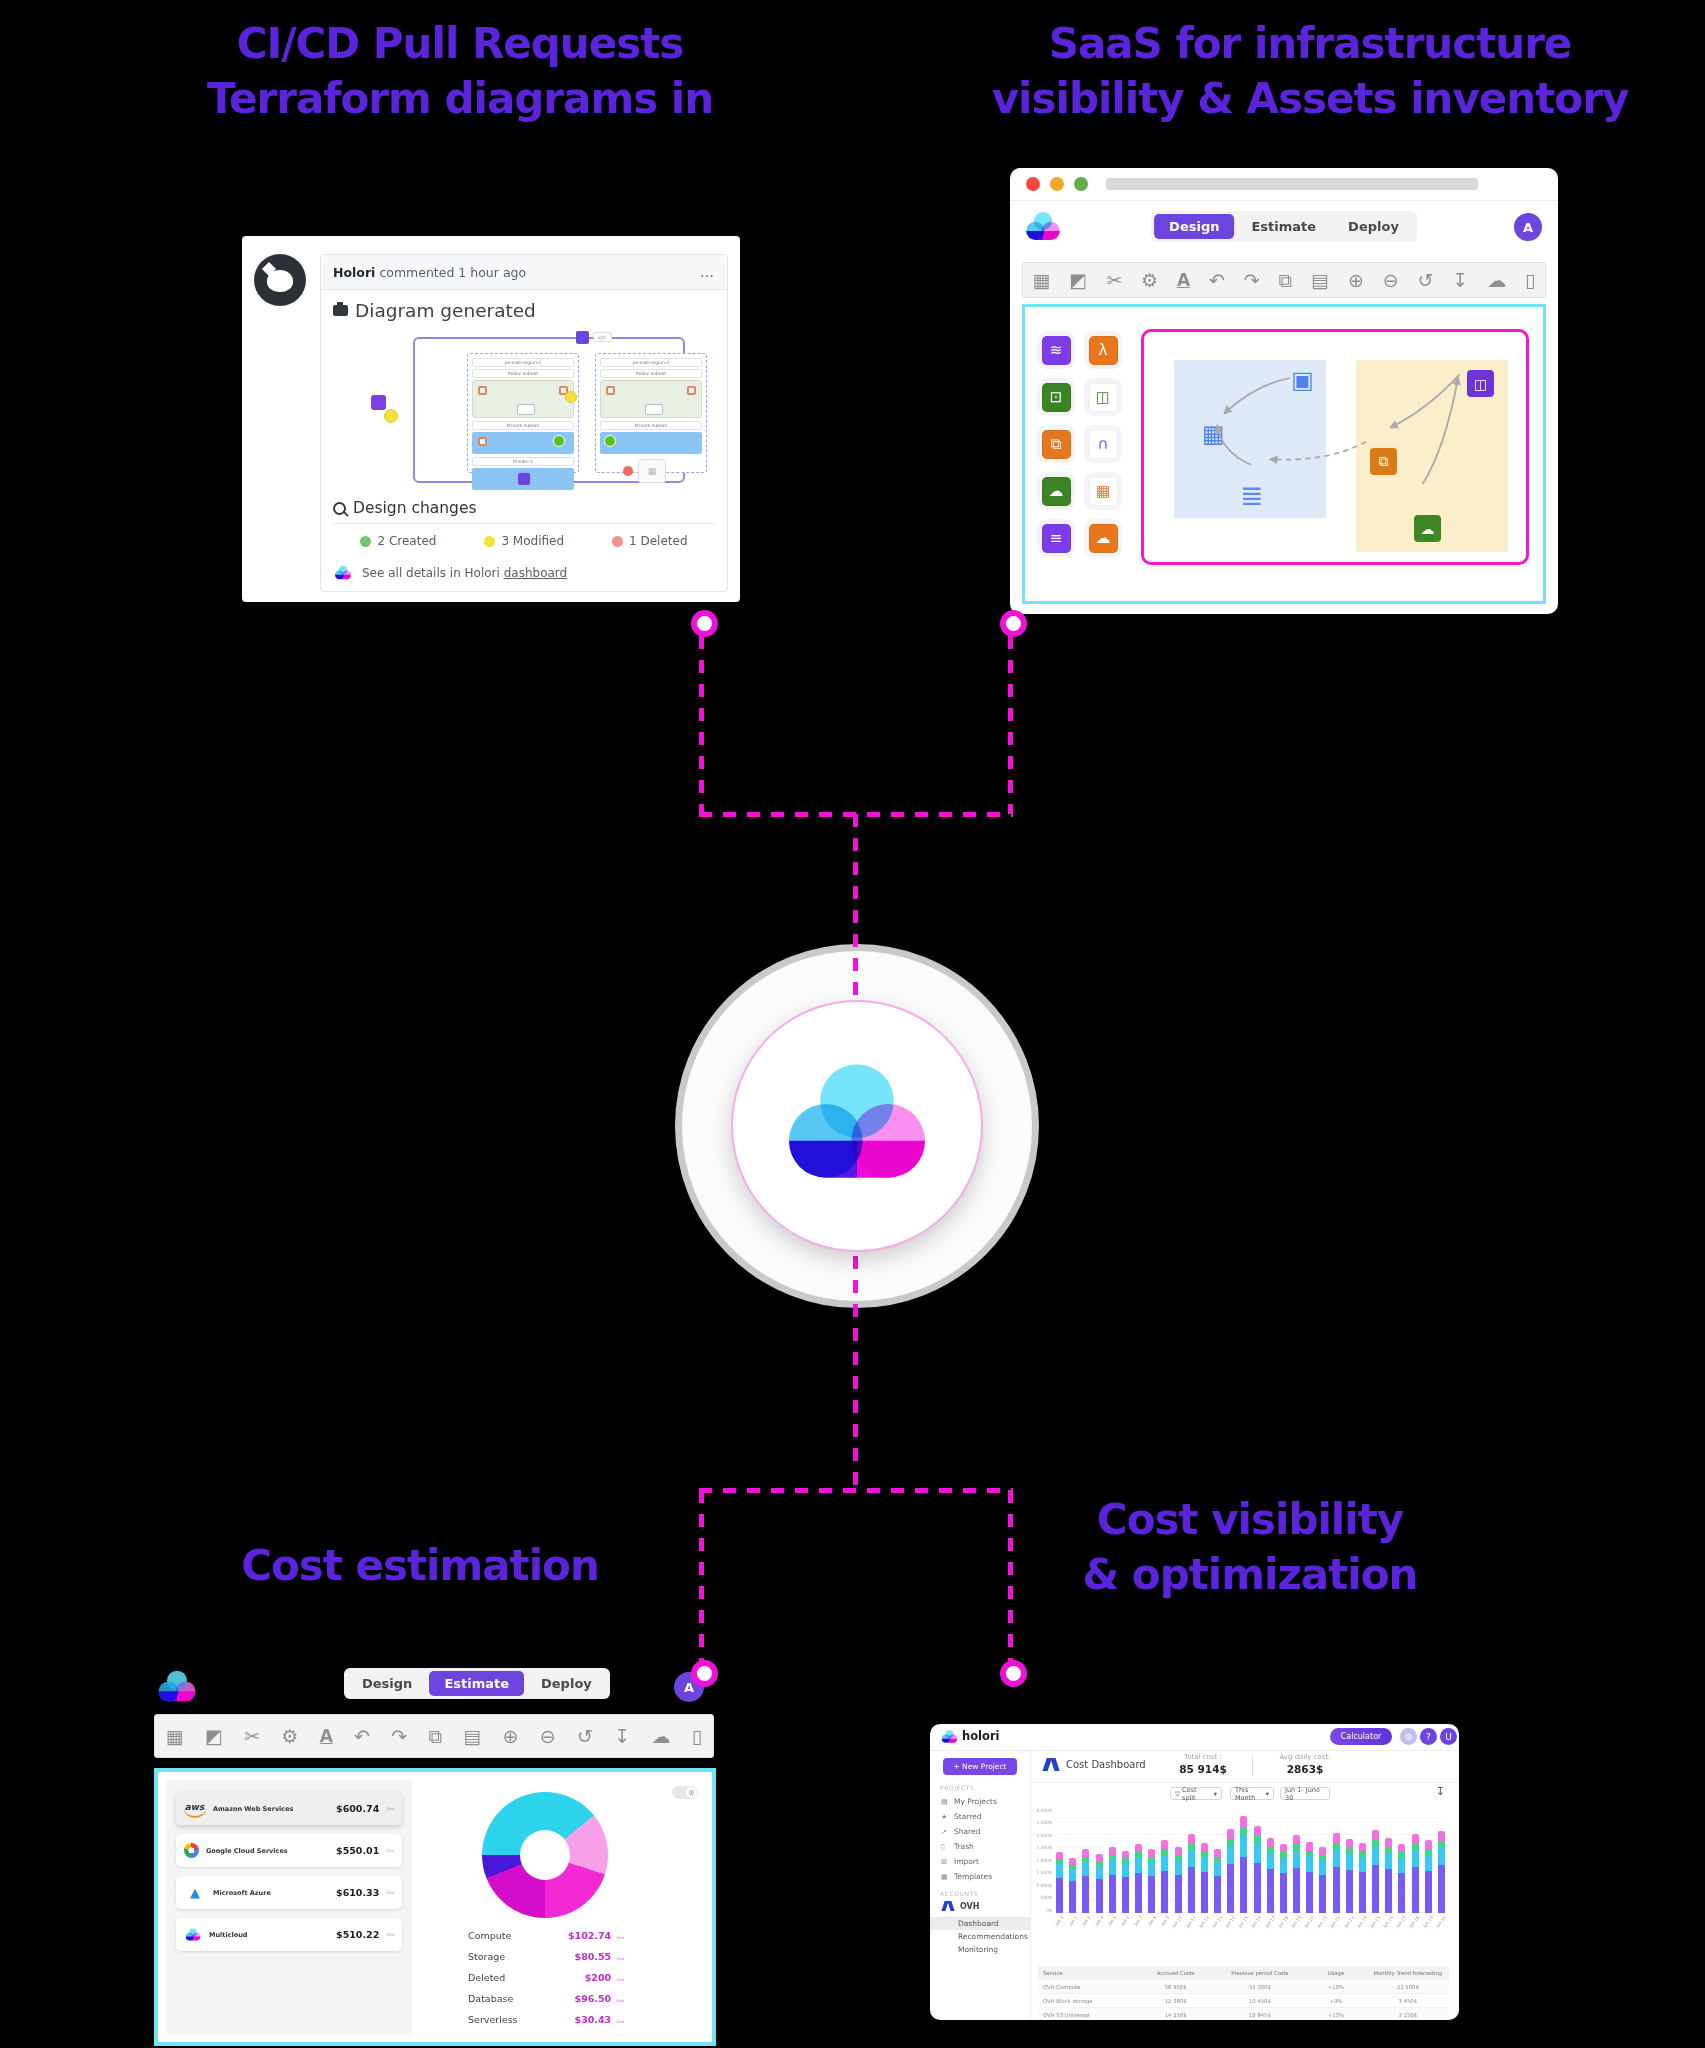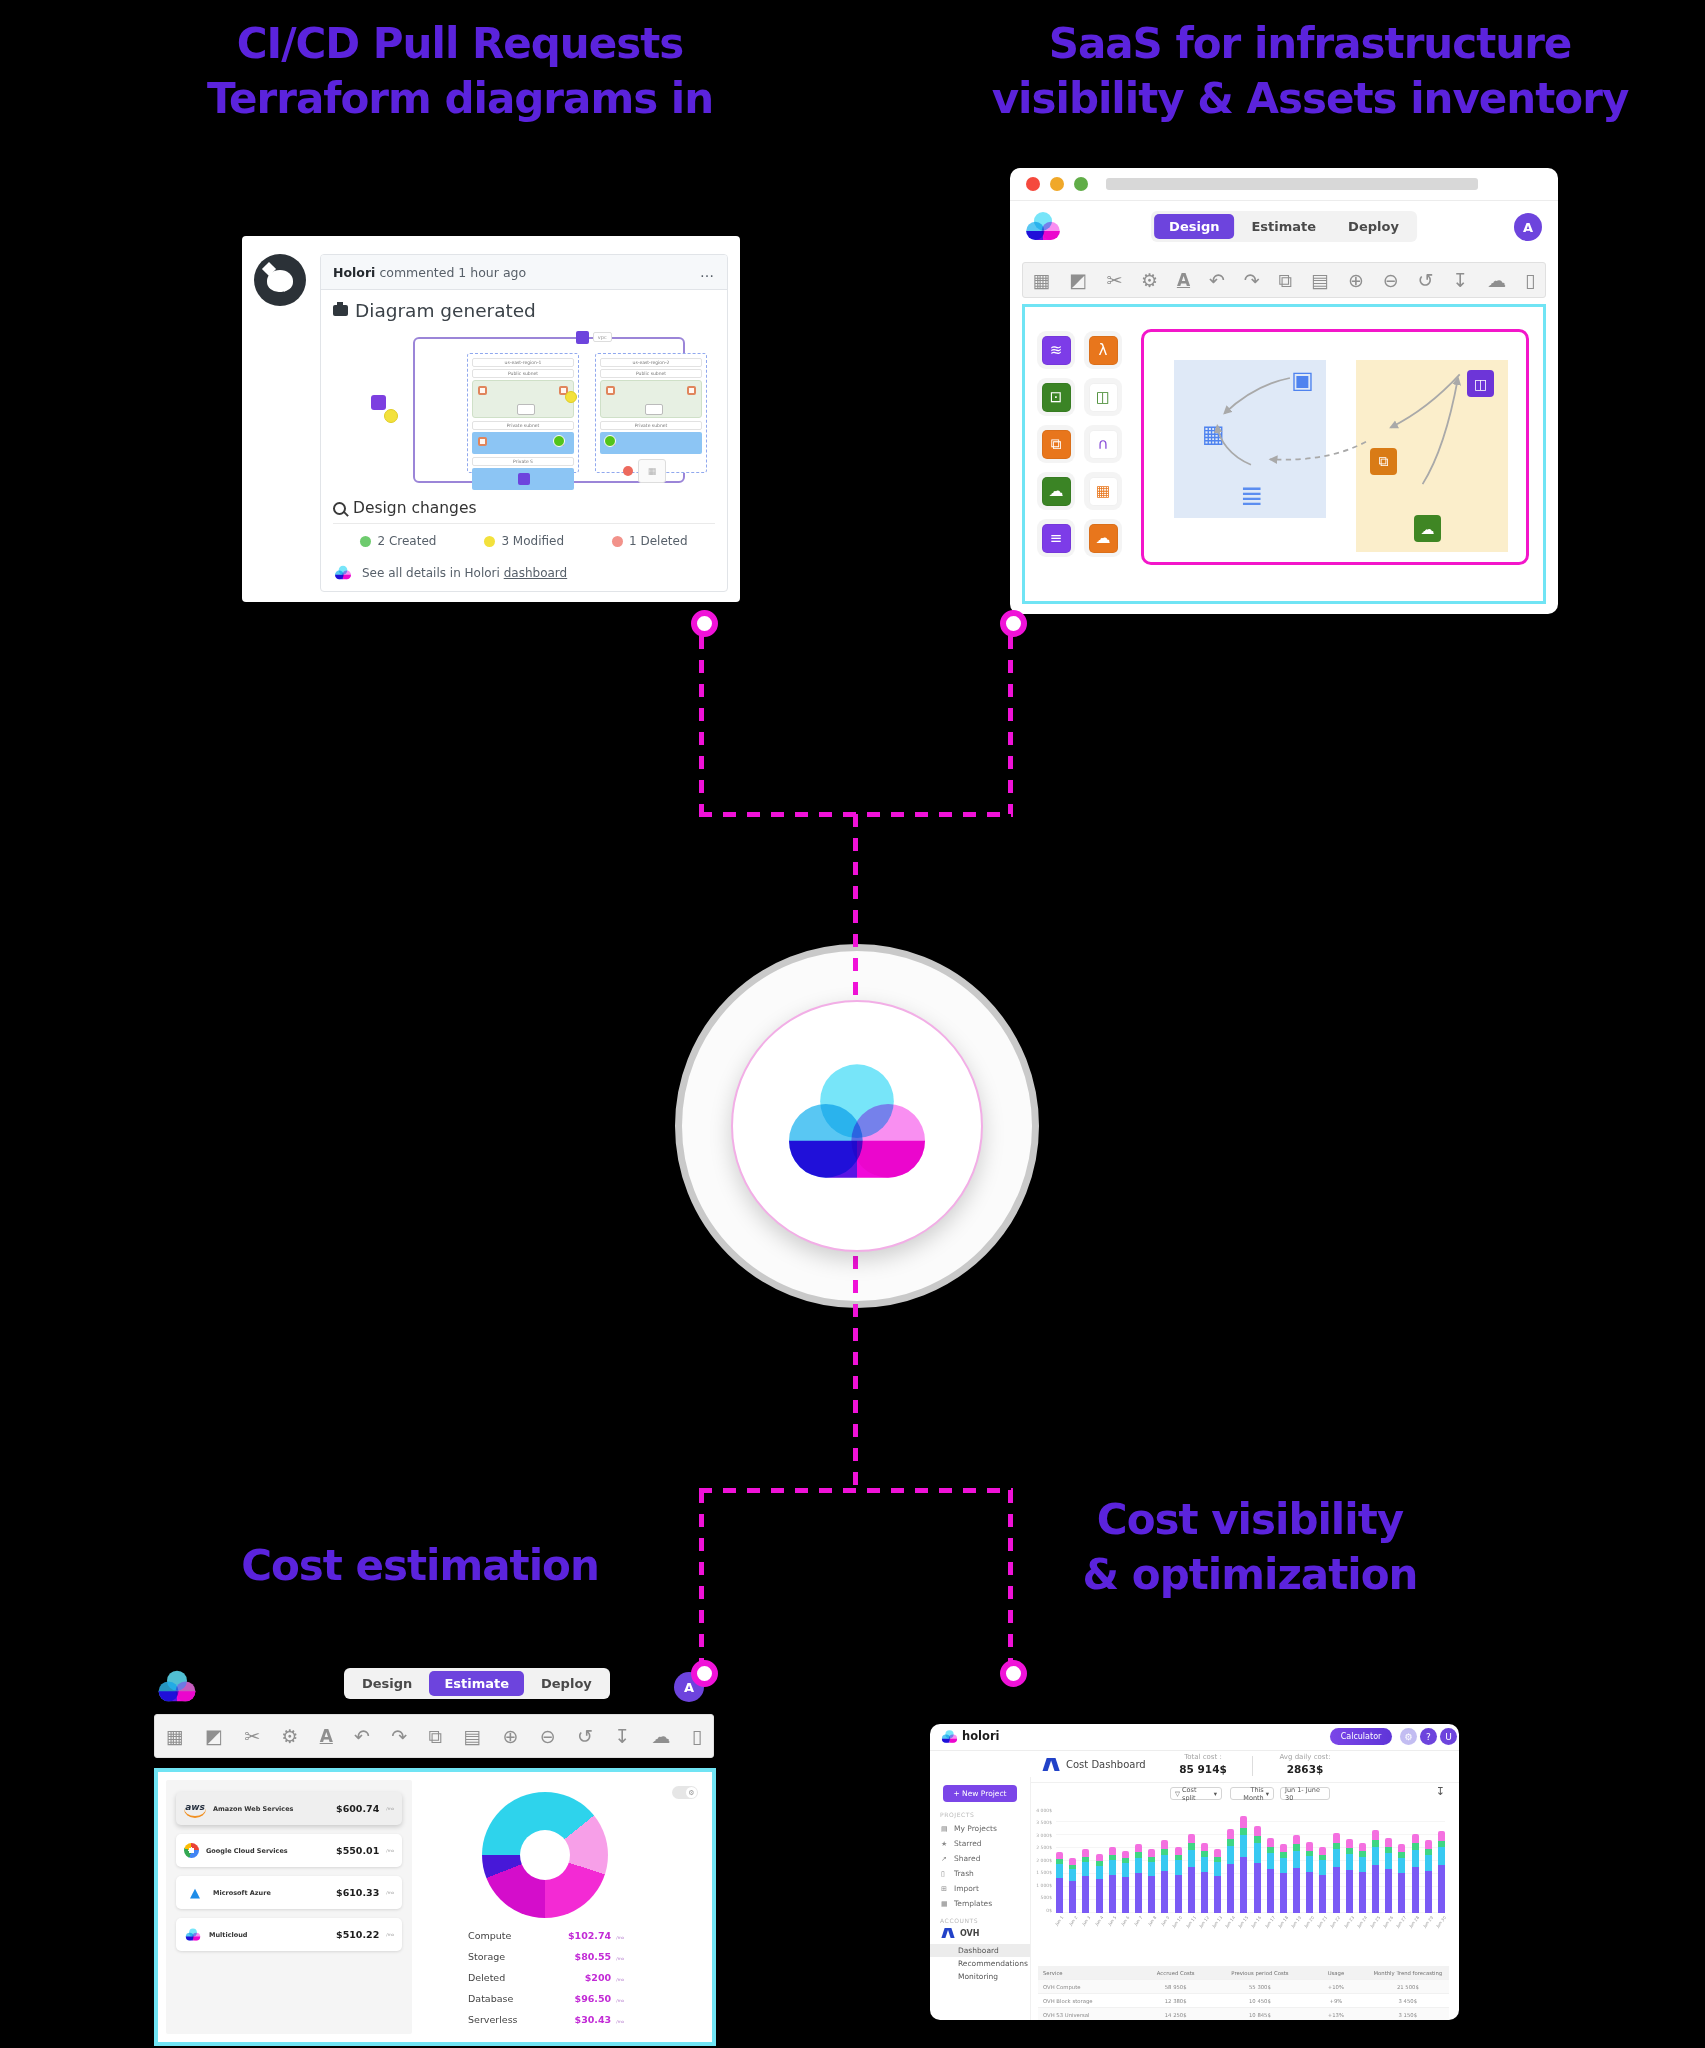--- a/index.html
+++ b/index.html
@@ -157,21 +157,21 @@
   
   .dash{left:930px;top:1724px;width:529px;height:296px;border-radius:10px;
         box-shadow:0 3px 12px rgba(0,0,0,.45);overflow:hidden;}
   .dash-top{position:relative;height:26px;border-bottom:1px solid #ededed;}
   .dash-brandlogo{position:absolute;left:10px;top:4px;width:19px;height:17px;}
   .dash-brand{position:absolute;left:32px;top:5px;font-size:11.5px;font-weight:700;color:#1c1c1c;}
   .calc-btn{position:absolute;left:400px;top:4px;width:62px;height:17px;background:linear-gradient(90deg,#7b46e8,#5f35d8);
             border-radius:9px;color:#fff;font-size:8px;display:flex;align-items:center;justify-content:center;cursor:pointer;}
   .tb-circle{position:absolute;top:4px;width:17px;height:17px;border-radius:50%;color:#fff;font-size:9px;
              display:flex;align-items:center;justify-content:center;cursor:pointer;}
-  .dash-side{position:absolute;left:0;top:26px;bottom:0;width:100px;border-right:1px solid #f0f0f0;margin-top:27px;}
+  .dash-side{position:absolute;left:0;top:26px;bottom:0;width:100px;border-right:1px solid #f0f0f0;}
   .np-btn{position:absolute;left:13px;top:8px;width:74px;height:17px;background:#7b46e8;border-radius:4px;
           color:#fff;font-size:7.5px;display:flex;align-items:center;justify-content:center;cursor:pointer;}
   .side-label{position:absolute;left:10px;font-size:6px;letter-spacing:.6px;color:#b8b8b8;}
   .side-nav{position:absolute;left:0;right:0;}
   .snav{display:flex;align-items:center;gap:5px;height:15px;padding-left:11px;font-size:7.5px;color:#666;cursor:pointer;}
   .snav i{font-style:normal;font-size:7px;color:#8a8a8a;width:8px;}
   .ovh-row{position:absolute;left:11px;display:flex;align-items:center;gap:5px;font-size:8px;
            font-weight:700;color:#444;cursor:pointer;}
   .ovh-mark{position:relative;width:14px;height:10px;display:inline-block;}
   .ovh-mark:before,.ovh-mark:after{content:"";position:absolute;top:0;width:4px;height:10px;background:#2242c8;}
@@ -653,21 +653,21 @@
           <div class="sl">Avg daily cost:</div>
           <div class="sv">2863$</div>
         </div>
       </div>
       <div class="filters">
         <span class="fpill" style="left:140px;width:52px;">
           <span>▽</span>
           <span>Cost split</span>
           <span>▾</span>
         </span>
-        <span class="fpill" style="left:200px;width:44px;text-align:right;">
+        <span class="fpill" style="left:200px;width:44px;">
           <span>This Month</span>
           <span>▾</span>
         </span>
         <span class="fpill" style="left:250px;width:50px;">
           <span>Jun 1- June 30</span>
         </span>
         <span class="fdownload">↧</span>
       </div>
       <div class="chart">
         <div class="yticks">

